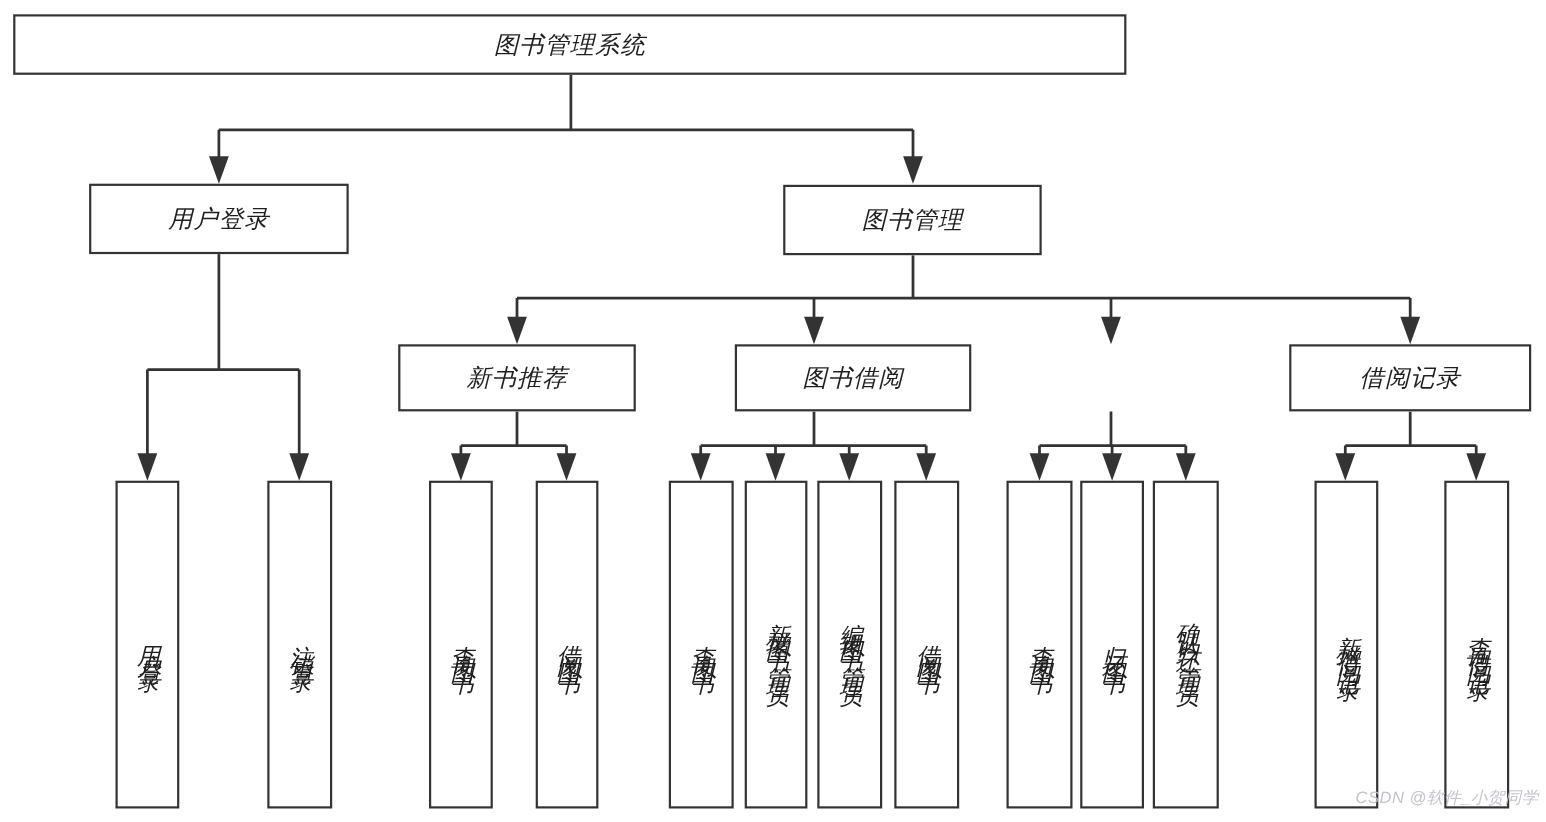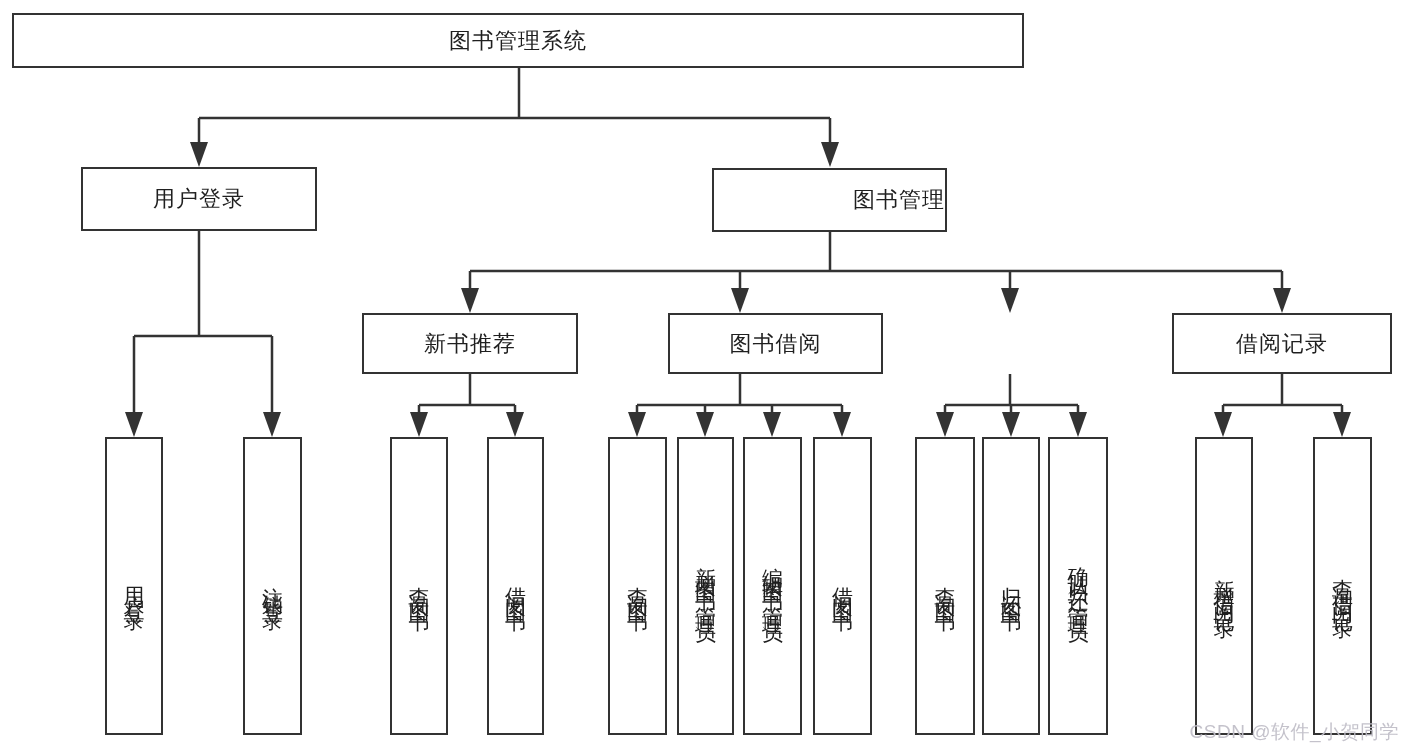--- a/index.html
+++ b/index.html
@@ -4,20 +4,21 @@
 <style>
   * { margin: 0; padding: 0; box-sizing: border-box; }
   html, body { background: #ffffff; }
   .canvas {
     position: relative;
     width: 1405px;
     height: 747px;
     background: #ffffff;
     font-family: "Liberation Sans", "DejaVu Sans", sans-serif;
     overflow: hidden;
+    font-style: italic;
   }
   .connectors {
     position: absolute;
     left: 0; top: 0;
     width: 1405px; height: 747px;
     z-index: 1;
   }
   .box {
     position: absolute;
     border: 2.5px solid #333333;
@@ -37,22 +38,22 @@
     writing-mode: vertical-lr;
     text-orientation: mixed;
     font-size: 21px;
     line-height: 1.15;
     letter-spacing: 8px;
     white-space: nowrap;
   }
   .watermark {
     position: absolute;
     right: 6px;
-    bottom: 2px;
-    font-size: 19px;
+    bottom: 12px;
+    font-size: 15px;
     letter-spacing: 0.5px;
     color: rgba(193, 191, 200, 0.95);
     z-index: 5;
     white-space: nowrap;
   }
 </style>
 </head>
 <body>
 
 <div class="canvas">
@@ -97,21 +98,21 @@
     </g>
   </svg>
 
   <div class="box h" style="left:12px; top:13px; width:1012px; height:55px;">
     <span>图书管理系统</span>
   </div>
 
   <div class="box h" style="left:81px; top:167px; width:236px; height:64px;">
     <span>用户登录</span>
   </div>
-  <div class="box h" style="left:712px; top:168px; width:235px; height:64px;justify-content:flex-end;">
+  <div class="box h" style="left:712px; top:168px; width:235px; height:64px;">
     <span>图书管理</span>
   </div>
 
   <div class="box h" style="left:362px; top:313px; width:216px; height:61px;">
     <span>新书推荐</span>
   </div>
   <div class="box h" style="left:632px; top:313px; width:215px; height:61px;margin-left:36px;">
     <span>图书借阅</span>
   </div>
   <div class="box h" style="left:1172px; top:313px; width:220px; height:61px;">

